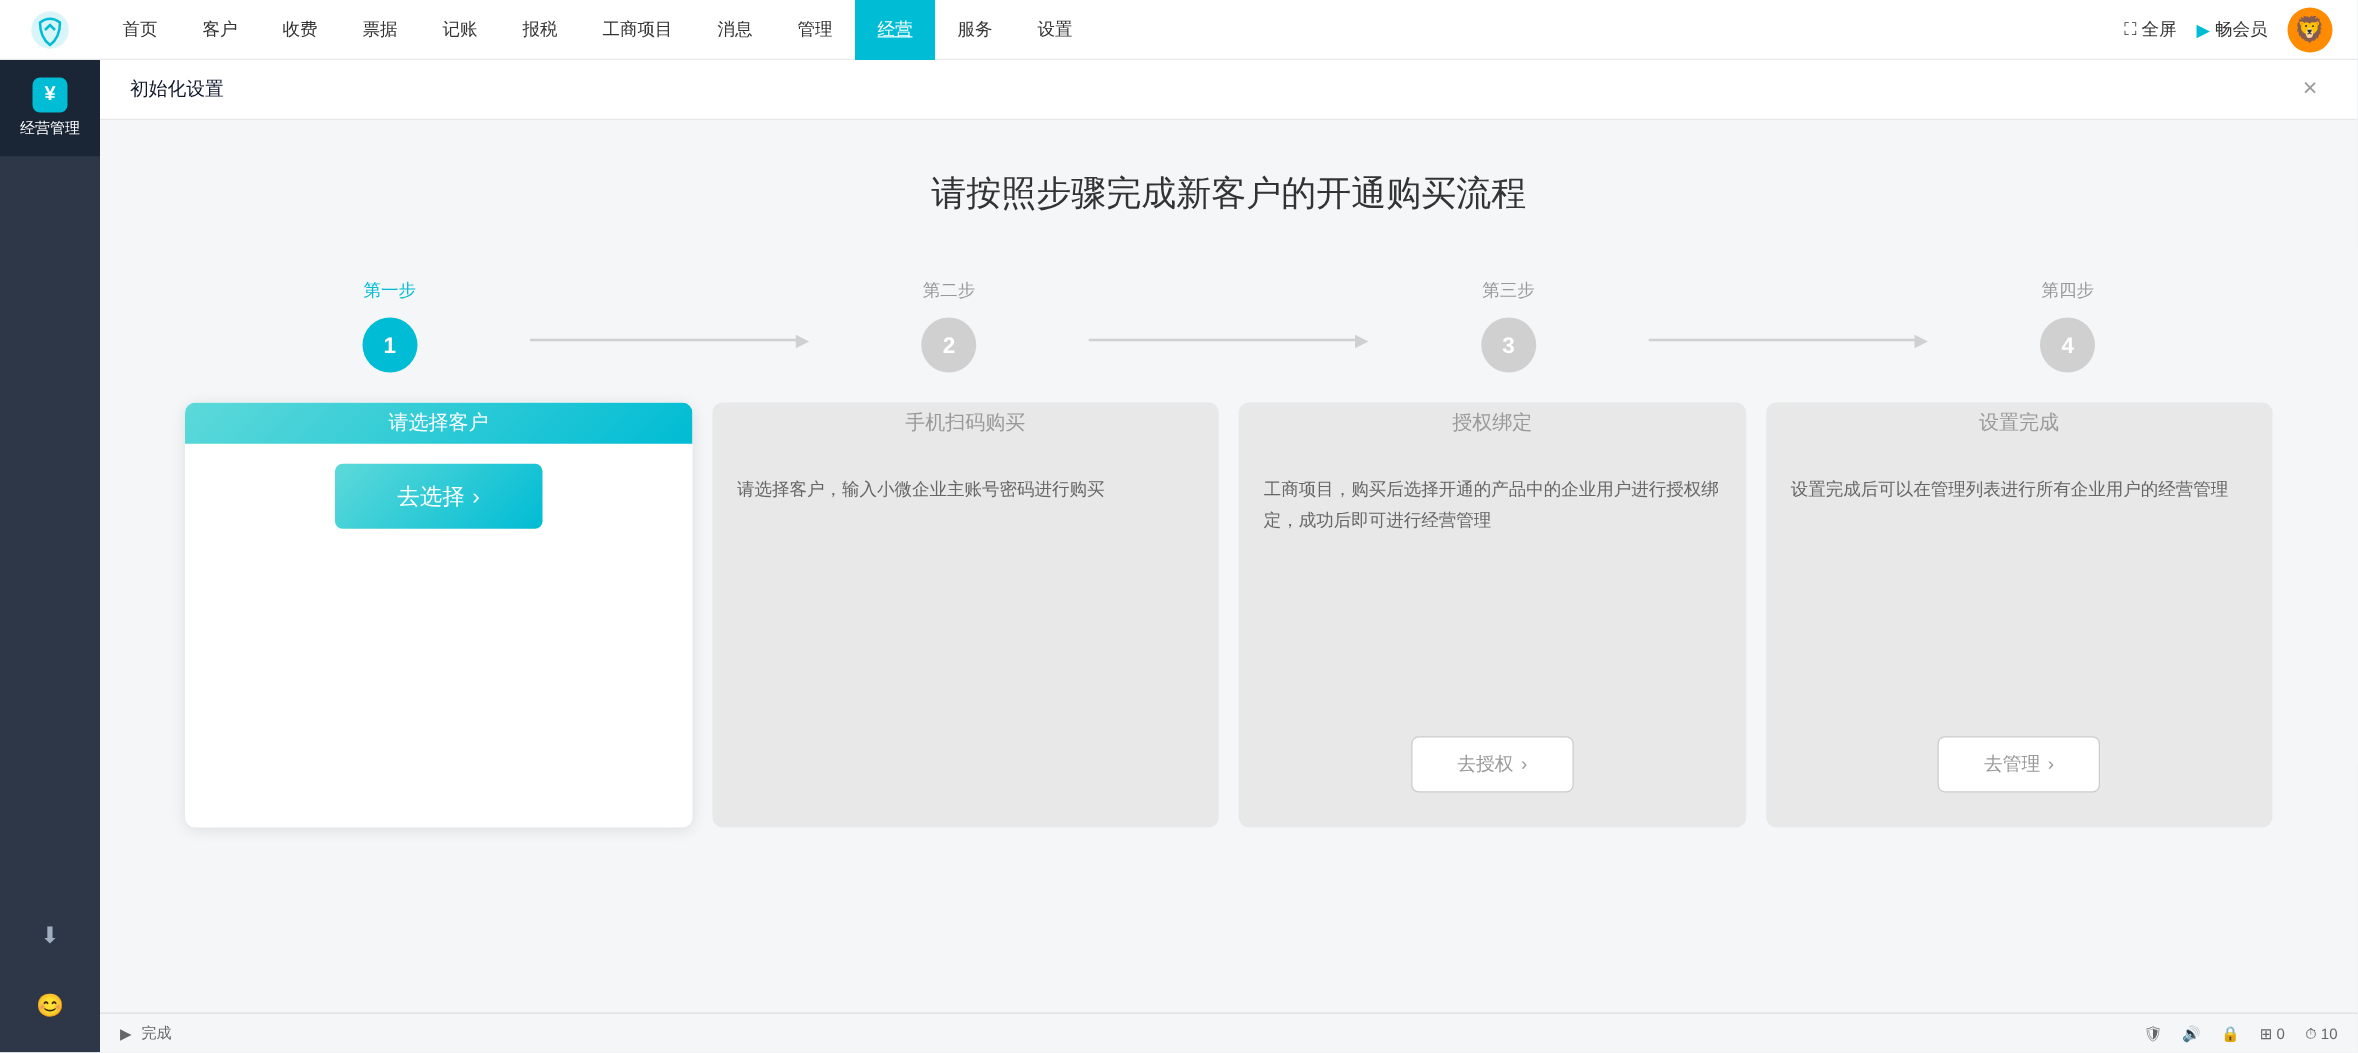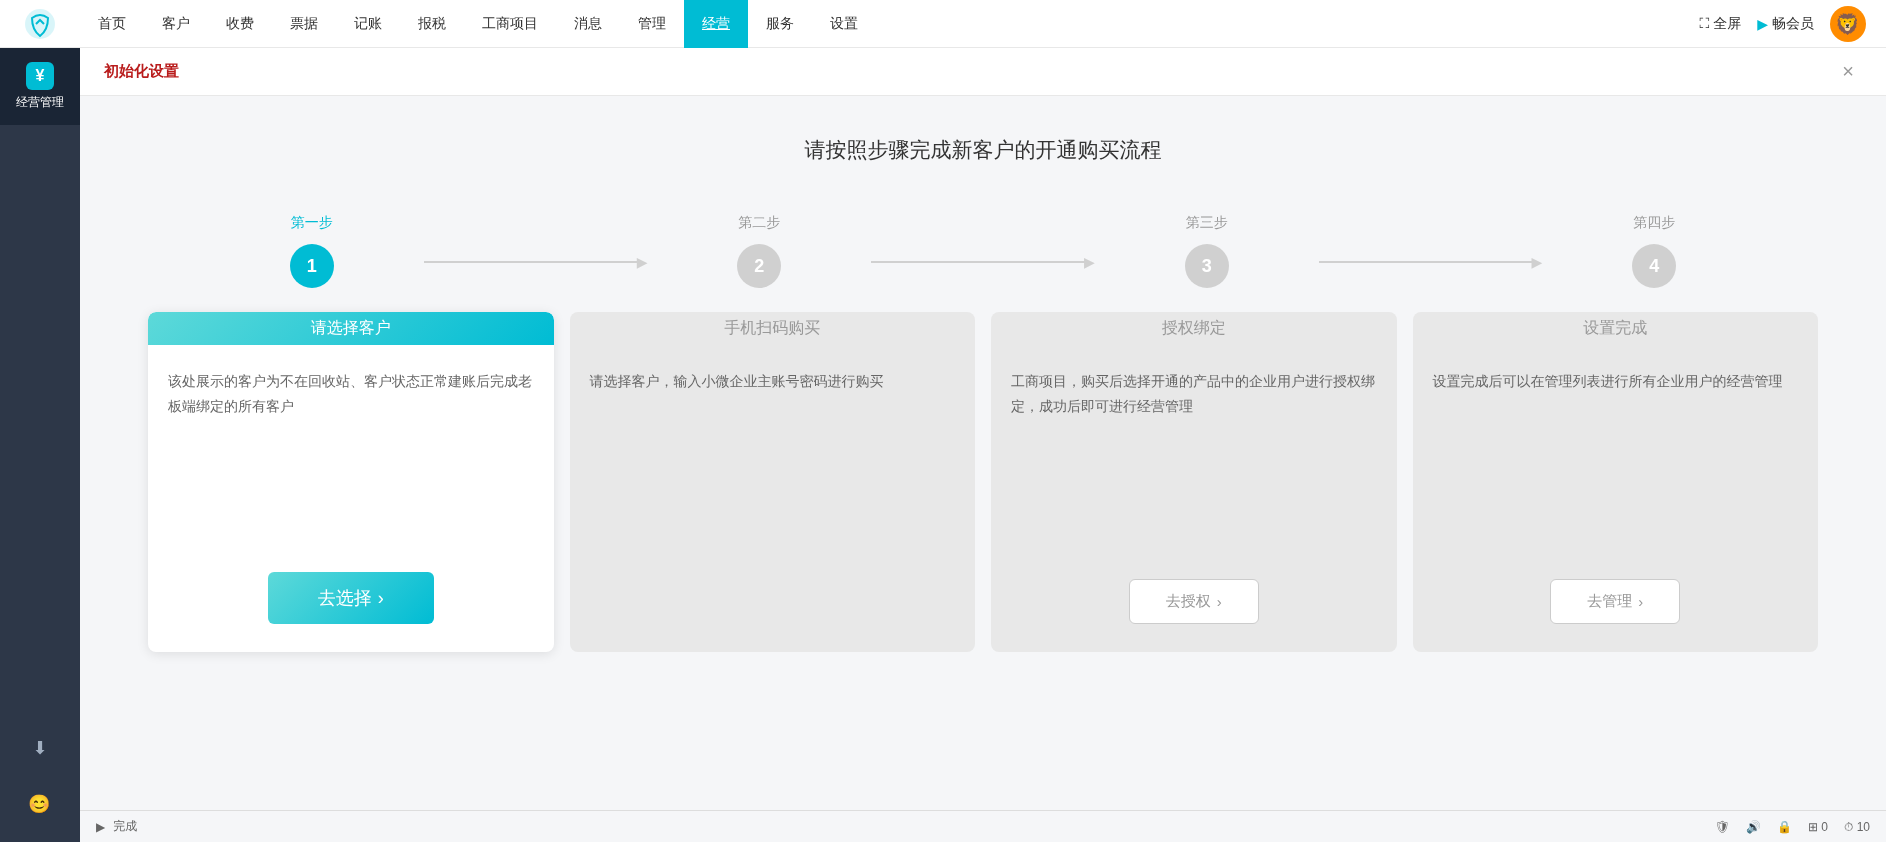--- a/index.html
+++ b/index.html
@@ -134,22 +134,22 @@
       background: #fff;
       padding: 0 24px;
       height: 48px;
       display: flex;
       align-items: center;
       border-bottom: 1px solid #e8e8e8;
       justify-content: space-between;
     }
     .content-title {
       font-size: 15px;
-      color: #b91c1c;
-      font-weight: bold;
+      color: #0f172a;
+      font-weight: normal;
     }
     .close-btn {
       width: 28px;
       height: 28px;
       display: flex;
       align-items: center;
       justify-content: center;
       cursor: pointer;
       color: #999;
       font-size: 20px;
@@ -157,21 +157,21 @@
 
     
     .page-content {
       flex: 1;
       padding: 40px 60px;
       overflow-y: auto;
     }
 
     .page-main-title {
       text-align: center;
-      font-size: 21px;
+      font-size: 28px;
       color: #333;
       margin-bottom: 50px;
       font-weight: normal;
     }
 
     .step-label {
       font-size: 14px;
       color: #999;
       margin-bottom: 12px;
     }
@@ -417,21 +417,20 @@
         <div class="step-item">
           <span class="step-label">第四步</span>
           <div class="step-circle">4</div>
         </div>
       </div>
 
       <div class="cards-container">
 
         <div class="step-card active">
           <div class="card-header active">请选择客户</div>
-          <div class="card-body">该处展示的客户为不在回收站、客户状态正常建账后完成老板端绑定的所有客户</div>
           <div class="card-footer">
             <button class="btn-action active">
               <span>去选择</span>
               <span>›</span>
             </button>
           </div>
         </div>
 
         <div class="step-card">
           <div class="card-header">手机扫码购买</div>

